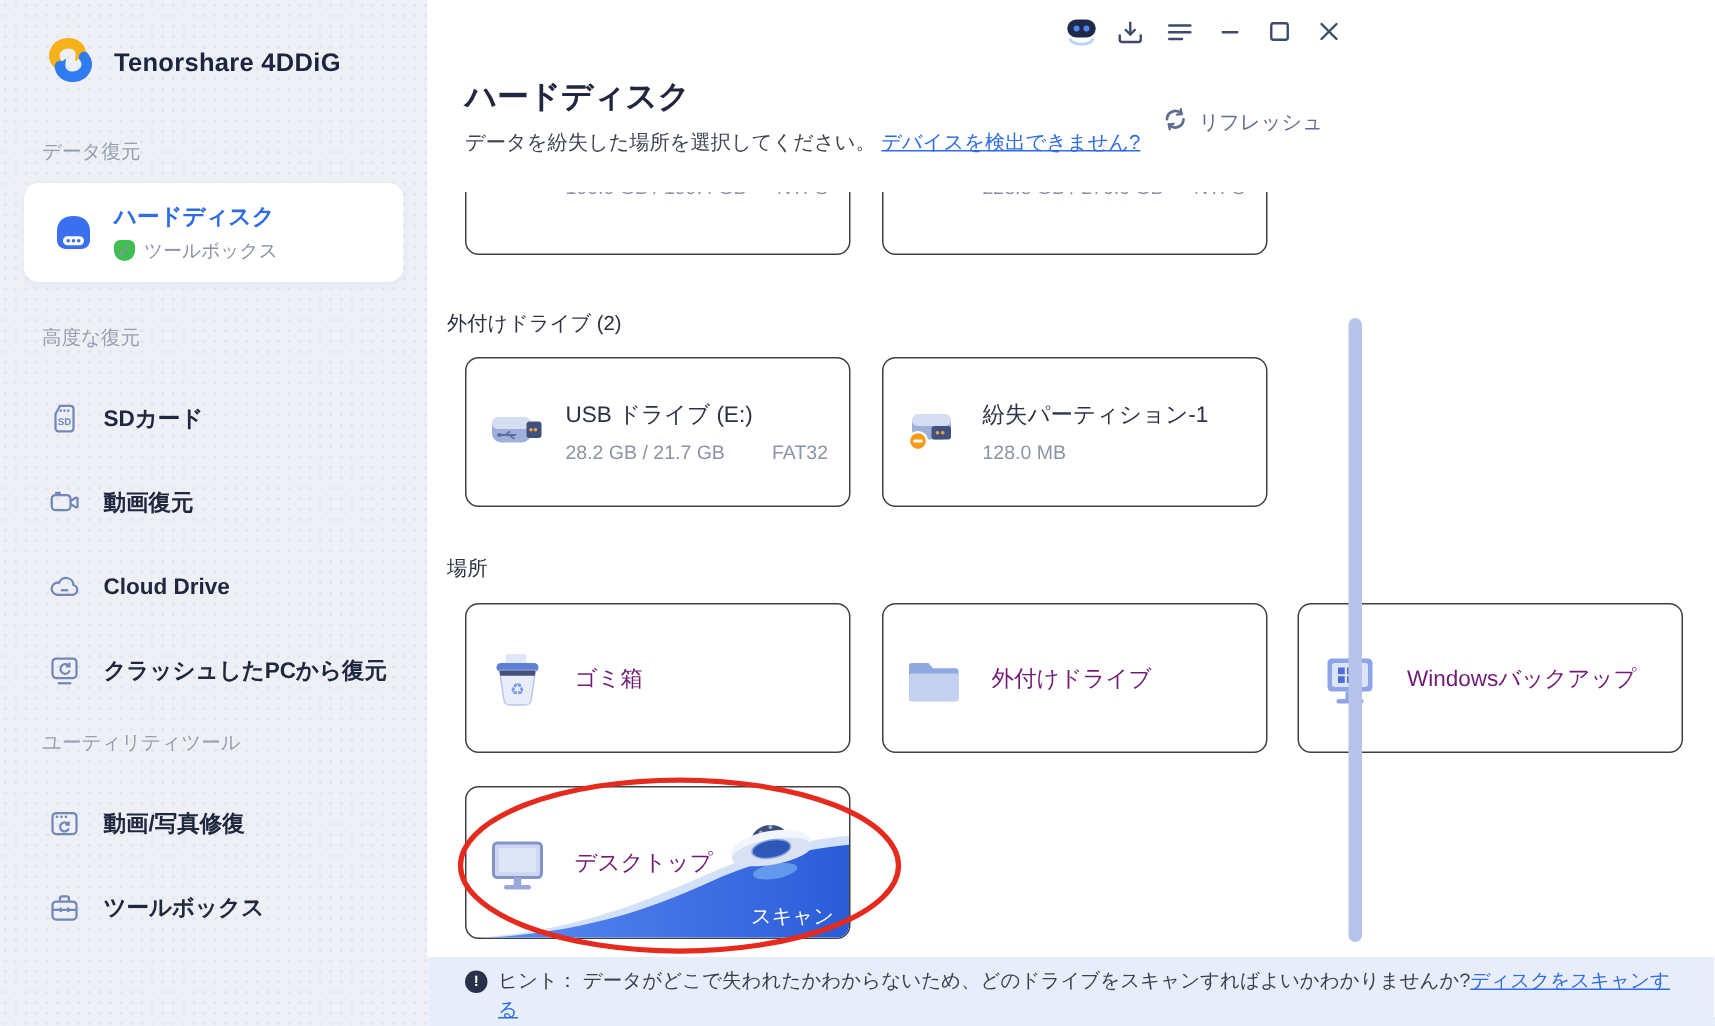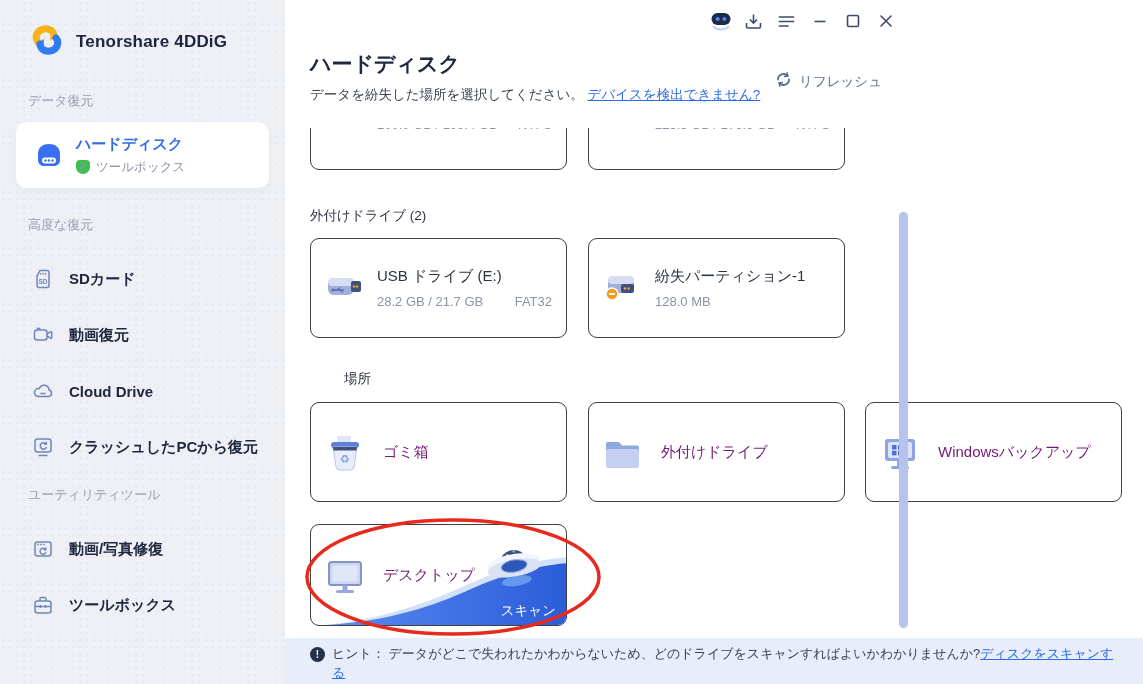--- a/index.html
+++ b/index.html
@@ -57,21 +57,21 @@
   .clip-top{ position:absolute; top:128px; left:0; width:858px; height:44px; overflow:hidden; }
   .clip-top .card{ top:-58px; }
 
   .drive-info{ flex:1; min-width:0; }
   .drive-name{ font-size:15px; color:#2a3246; font-weight:500; white-space:nowrap; }
   .drive-bar{ height:5px; border-radius:3px; background:#e7eefb; margin-top:9px; overflow:hidden; }
   .drive-bar i{ display:block; height:100%; border-radius:3px; }
   .drive-meta{ display:flex; justify-content:space-between; margin-top:8px; font-size:13px; color:#8b93a7; }
   .dicon{ position:relative; width:44px; height:44px; flex:0 0 44px; }
 
-  .sec-label{ position:absolute; left:25px; font-size:13.5px; color:#2a3040; }
+  .sec-label{ position:absolute; left:13px; font-size:13.5px; color:#2a3040; }
   .row-ext .card{ top:238px; }
   .row-loc .card{ top:402px; }
   .loc-name{ font-size:15px; color:#701a75; font-weight:500; margin-left:6px; }
 
   .desktop-card{ top:524px; height:102px; overflow:hidden; }
   .wave-wrap{ position:absolute; inset:0; pointer-events:none; }
   .scan-label{ position:absolute; right:10px; bottom:5px; color:#fff; font-size:13.5px; z-index:5; }
   .ufo{ position:absolute; right:16px; top:10px; z-index:4; }
 
   .annotation{ position:absolute; left:18px; top:516px; z-index:30; pointer-events:none; }
@@ -339,21 +339,21 @@
           <span class="drive-name">紛失パーティション-1</span>
           <span class="drive-bar"><i style="width: 100%; background: rgb(246, 139, 31);"></i></span>
           <span class="drive-meta">
             <span>128.0 MB</span>
             <span></span>
           </span>
         </span>
       </div>
     </div>
 
-    <div class="sec-label" style="top:370px;margin-left:34px;">場所</div>
+    <div class="sec-label" style="top:370px;">場所</div>
 
     <div class="row-loc">
       <div class="card col1">
         <span class="dicon">
           <svg width="44" height="44" viewBox="0 0 44 44">
             <rect x="14" y="6" width="14" height="8" rx="1" fill="#dfe6f5"></rect>
             <rect x="8" y="12" width="28" height="6" rx="3" fill="#5d7fd6"></rect>
             <path d="M10 17 L13 37 a4 3.5 0 0 0 4 3 h10 a4 3.5 0 0 0 4 -3 L34 17 Z" fill="#e8edf9" stroke="#b9c6e8" stroke-width="1"></path>
             <path d="M10 17 h24 l-0.5 3.5 h-23 z" fill="#44507a"></path>
             <text x="22" y="33" font-size="11" text-anchor="middle" fill="#7b9ce8">♻</text>

